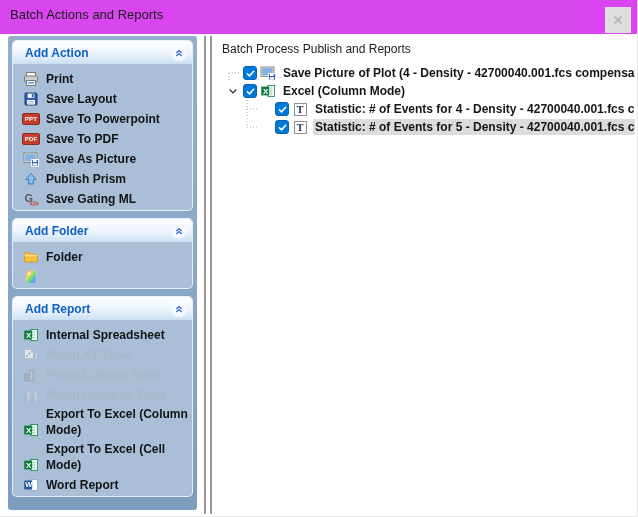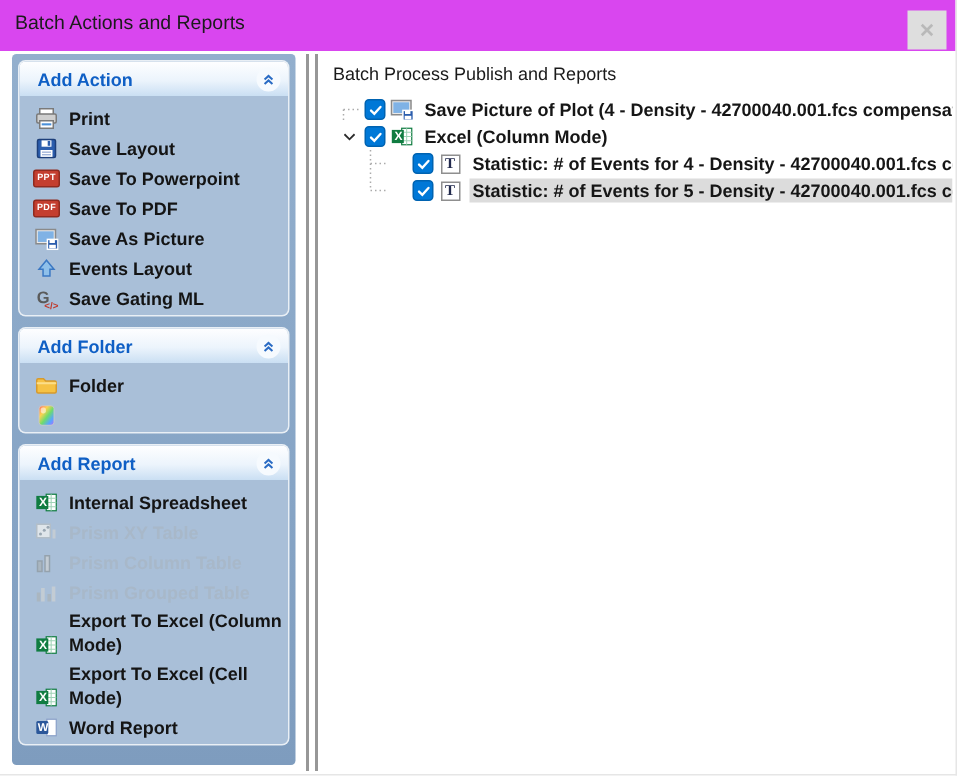--- a/index.html
+++ b/index.html
@@ -151,21 +151,21 @@
           </span>
     <span class="sb-label">Save As Picture</span>
   </div>
 
   <div class="sb-item">
     <span class="sb-icon">
             <svg width="16" height="16" viewBox="0 0 16 16">
               <path d="M8 2.5 L13 8.5 H10.3 V13 H5.7 V8.5 H3 Z" fill="#8FC0EA" stroke="#3B78C3" stroke-width="1"></path>
             </svg>
           </span>
-    <span class="sb-label">Events Layout</span>
+    <span class="sb-label">Publish Prism</span>
   </div>
 
   <div class="sb-item">
     <span class="sb-icon">
             <svg width="16" height="16" viewBox="0 0 16 16">
               <text x="1.5" y="11" font-family="Liberation Sans,sans-serif" font-size="11" font-weight="bold" fill="#5a5a5a">G</text>
               <text x="6.5" y="15" font-family="Liberation Sans,sans-serif" font-size="6.5" font-weight="bold" fill="#C0392B">&lt;/&gt;</text>
             </svg>
           </span>
     <span class="sb-label">Save Gating ML</span>

